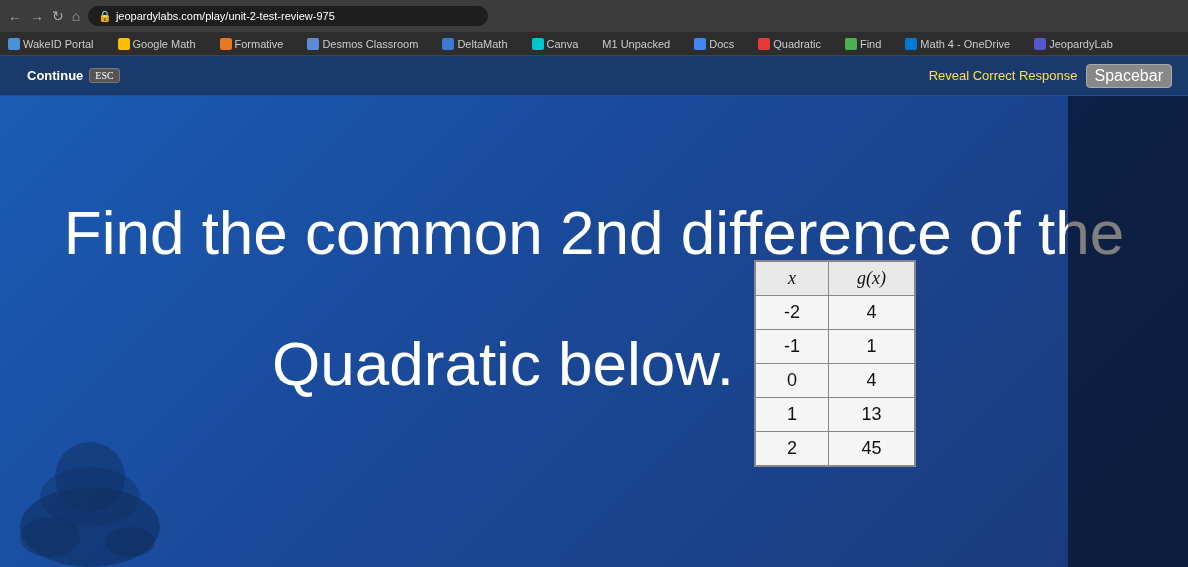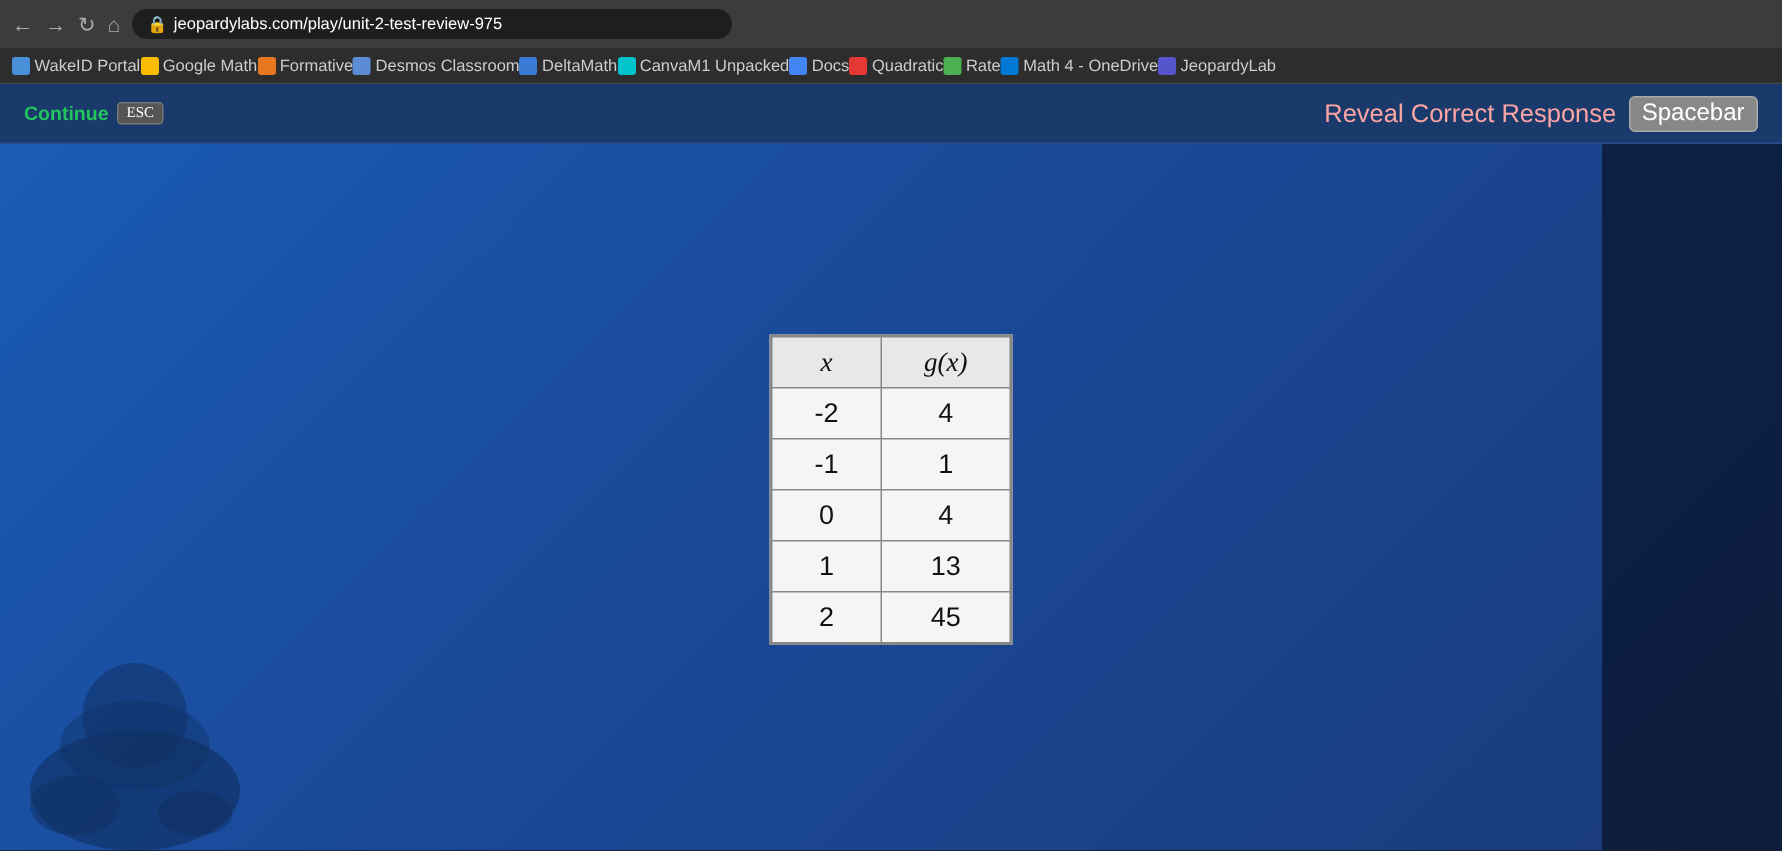--- a/index.html
+++ b/index.html
@@ -52,21 +52,21 @@
     }
 
     .address-bar span { font-size: 11px; }
 
     .bookmarks-bar {
       background: #2d2d2d;
       height: 24px;
       display: flex;
       align-items: center;
       padding: 0 8px;
-      gap: 0;
+      gap: 24px;
       border-bottom: 1px solid #444;
       text-align: right;
     }
 
     .bookmark-item {
       color: #ccc;
       font-size: 11px;
       display: flex;
       align-items: center;
       gap: 3px;
@@ -92,23 +92,24 @@
       border-bottom: 1px solid #2a4a8b;
     }
 
     .continue-area {
       display: flex;
       align-items: center;
       gap: 6px;
     }
 
     .continue-label {
-      color: #22c55e;
+      color: #ffffff;
       font-size: 13px;
       font-weight: bold;
+      margin-left: 11px;
     }
 
     .esc-badge {
       background: #555;
       color: #fff;
       font-size: 10px;
       padding: 1px 5px;
       border-radius: 3px;
       border: 1px solid #777;
       font-family: Liberation Serif, serif;
@@ -121,22 +122,22 @@
       text-align: center;
     }
 
     .reveal-area {
       display: flex;
       align-items: center;
       gap: 8px;
     }
 
     .reveal-label {
-      color: #fca5a5;
-      font-size: 17px;
+      color: #fde047;
+      font-size: 13px;
     }
 
     .spacebar-badge {
       background: #888;
       color: #fff;
       font-size: 16px;
       padding: 2px 8px;
       border-radius: 4px;
       border: 1px solid #aaa;
     }
@@ -272,21 +273,21 @@
     <div class="bookmark-item">
       <span class="bookmark-icon" style="background:#4285f4;"></span>
       <span>Docs</span>
     </div>
     <div class="bookmark-item">
       <span class="bookmark-icon" style="background:#e53935;"></span>
       <span>Quadratic</span>
     </div>
     <div class="bookmark-item">
       <span class="bookmark-icon" style="background:#4caf50;"></span>
-      <span>Rate</span>
+      <span>Find</span>
     </div>
     <div class="bookmark-item">
       <span class="bookmark-icon" style="background:#0078d4;"></span>
       <span>Math 4 - OneDrive</span>
     </div>
     <div class="bookmark-item">
       <span class="bookmark-icon" style="background:#5555cc;"></span>
       <span>JeopardyLab</span>
     </div>
   </div>
@@ -308,22 +309,24 @@
   <svg class="silhouette" viewBox="0 0 280 200" xmlns="http://www.w3.org/2000/svg">
     <ellipse cx="90" cy="160" rx="70" ry="40" fill="#000" opacity="0.6"></ellipse>
     <circle cx="90" cy="110" r="35" fill="#000" opacity="0.5"></circle>
     <ellipse cx="90" cy="130" rx="50" ry="30" fill="#000" opacity="0.4"></ellipse>
     <ellipse cx="50" cy="170" rx="30" ry="20" fill="#000" opacity="0.5"></ellipse>
     <ellipse cx="130" cy="175" rx="25" ry="15" fill="#000" opacity="0.5"></ellipse>
   </svg>
 
   <div class="right-overlay"></div>
 
+  <div class="question-text">Find the common 2nd difference of the</div>
 
   <div class="question-row2">
+    <span class="question-row2-text">Quadratic below.</span>
 
     <table class="data-table">
       <thead>
         <tr>
           <th>x</th>
           <th><i>g</i>(<i>x</i>)</th>
         </tr>
       </thead>
       <tbody id="table-body">
       <tr>

